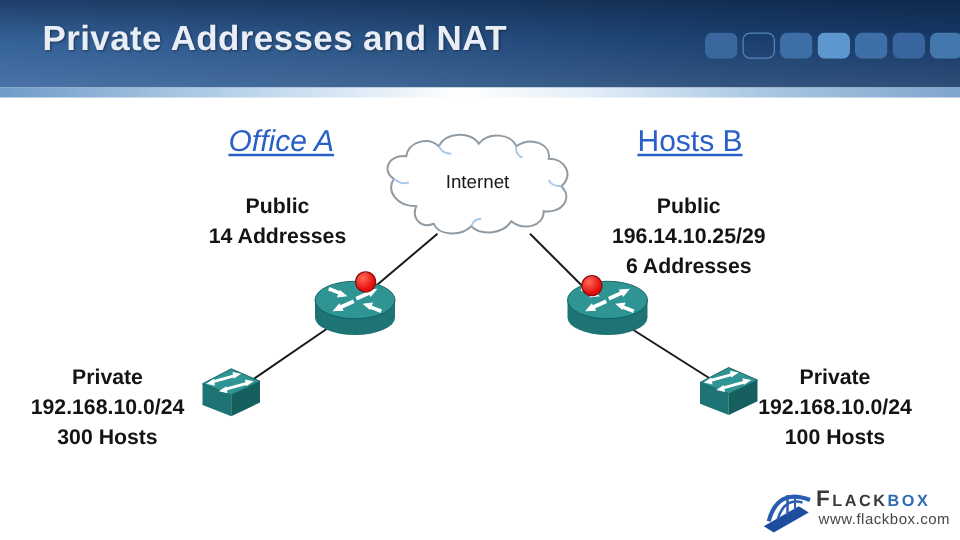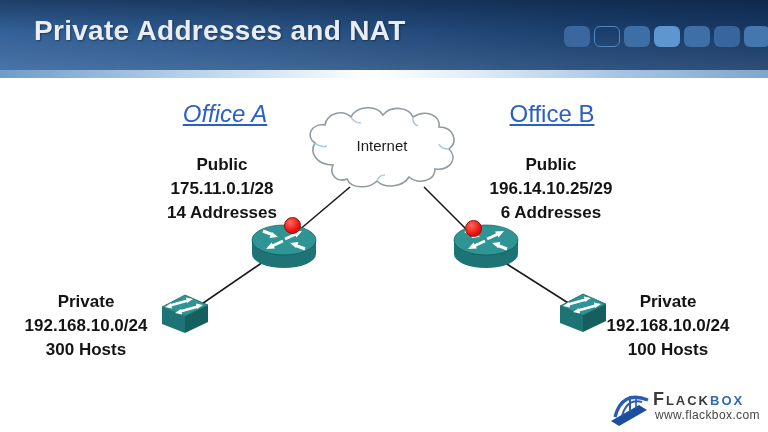--- a/index.html
+++ b/index.html
@@ -113,25 +113,24 @@
     <path class="cloud-body" d="M 30,62 C 14,62 6,50 12,40 C 2,34 8,20 22,22 C 24,10 40,6 48,14 C 54,2 74,2 80,12 C 88,2 106,4 110,14 C 122,6 138,12 136,24 C 150,24 156,38 146,46 C 156,56 146,68 132,66 C 132,78 116,82 106,74 C 100,84 82,86 74,78 C 66,86 48,86 44,76 C 34,80 26,72 30,62 Z"></path>
     <path class="cloud-acc" d="M 12,40 q 6,5 12,3"></path>
     <path class="cloud-acc" d="M 48,14 q 3,6 10,6"></path>
     <path class="cloud-acc" d="M 110,14 q -1,7 5,9"></path>
     <path class="cloud-acc" d="M 146,46 q -8,0 -10,-5"></path>
     <path class="cloud-acc" d="M 74,78 q 2,-6 8,-6"></path>
   </svg>
   <div class="internet-label">Internet</div>
 
   <div class="office-label" style="left:150px; top:100px;font-style:italic;">Office A</div>
-  <div class="office-label" style="left:477px; top:100px;">Office B</div>
+  <div class="office-label" style="left:477px; top:100px;">Hosts B</div>
 
   <div class="info-block" style="left:137px; top:153px;">
     <div>Public</div>
-    <div>175.11.0.1/28</div>
     <div>14 Addresses</div>
   </div>
   <div class="info-block" style="left:466px; top:153px;">
     <div>Public</div>
     <div>196.14.10.25/29</div>
     <div>6 Addresses</div>
   </div>
 
   <div class="info-block" style="left:1px; top:290px;">
     <div>Private</div>

